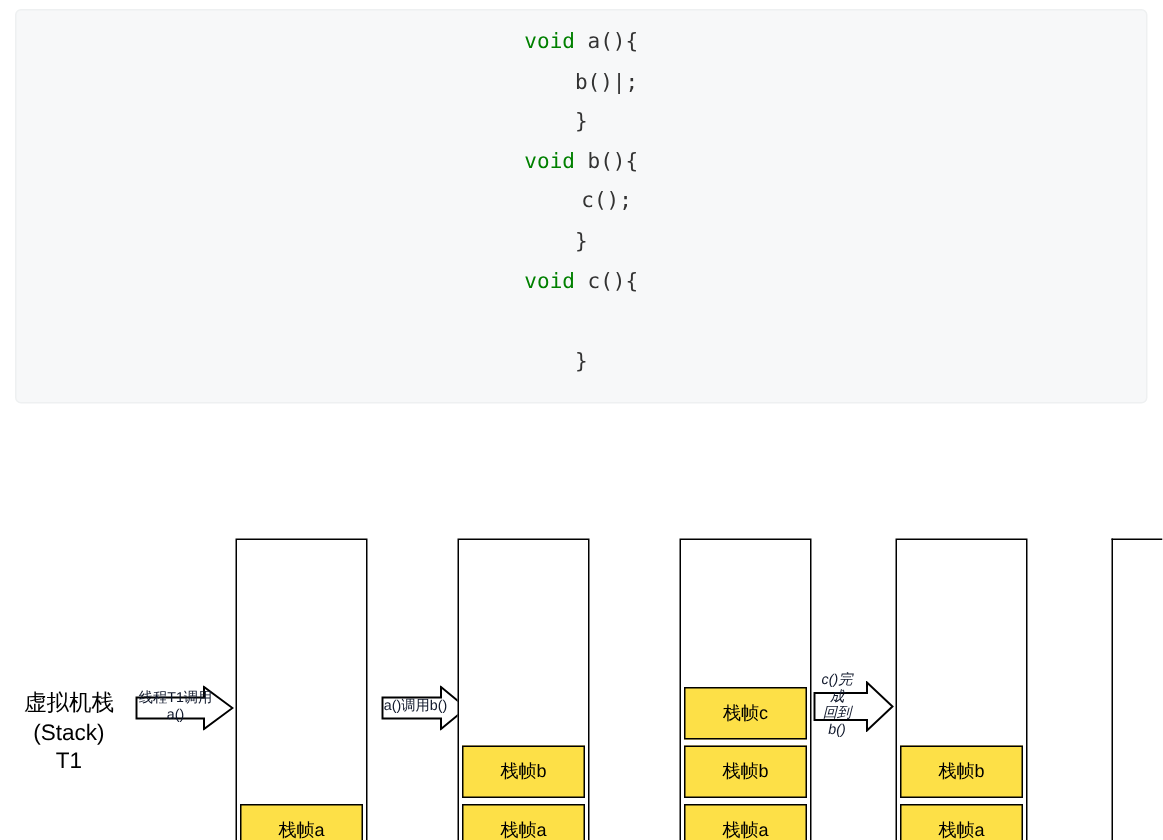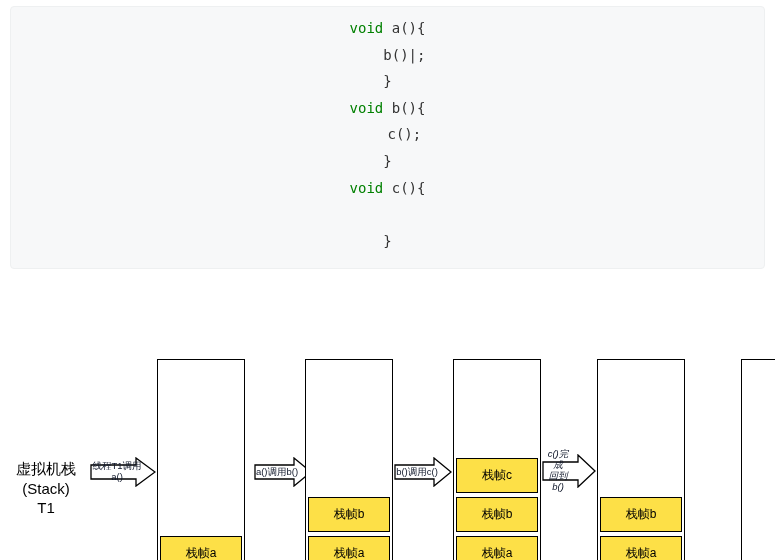--- a/index.html
+++ b/index.html
@@ -100,26 +100,20 @@
         <path d="M1 8 L46 8 L46 1 L65 15 L46 29 L46 22 L1 22 Z" fill="#fff" stroke="#000" stroke-width="1.3"></path>
       </svg>
     <div class="arrow-text">线程T1调用a()</div>
   </div>
   <div class="arrow" style="left:246px; top:128px; width:74px;">
     <svg viewBox="0 0 58 30">
         <path d="M1 8 L40 8 L40 1 L57 15 L40 29 L40 22 L1 22 Z" fill="#fff" stroke="#000" stroke-width="1.3"></path>
       </svg>
     <div class="arrow-text">a()调用b()</div>
   </div>
-  <div class="arrow" style="left:394px; top:128px; width:58px;">
-    <svg viewBox="0 0 58 30">
-        <path d="M1 8 L40 8 L40 1 L57 15 L40 29 L40 22 L1 22 Z" fill="#fff" stroke="#000" stroke-width="1.3"></path>
-      </svg>
-    <div class="arrow-text">b()调用c()</div>
-  </div>
   <div class="arrow" style="left:542px; top:125px; width:54px; height:34px;">
     <svg viewBox="0 0 54 34">
         <path d="M1 8 L36 8 L36 1 L53 17 L36 33 L36 26 L1 26 Z" fill="#fff" stroke="#000" stroke-width="1.3"></path>
       </svg>
     <div class="arrow-text" style="right:24px;font-style:italic;">c()完成<br>回到b()</div>
   </div>
 
   <div class="stack-box" style="left:157px; top:30px; height:215px;">
     <div class="frame">栈帧a</div>
   </div>

